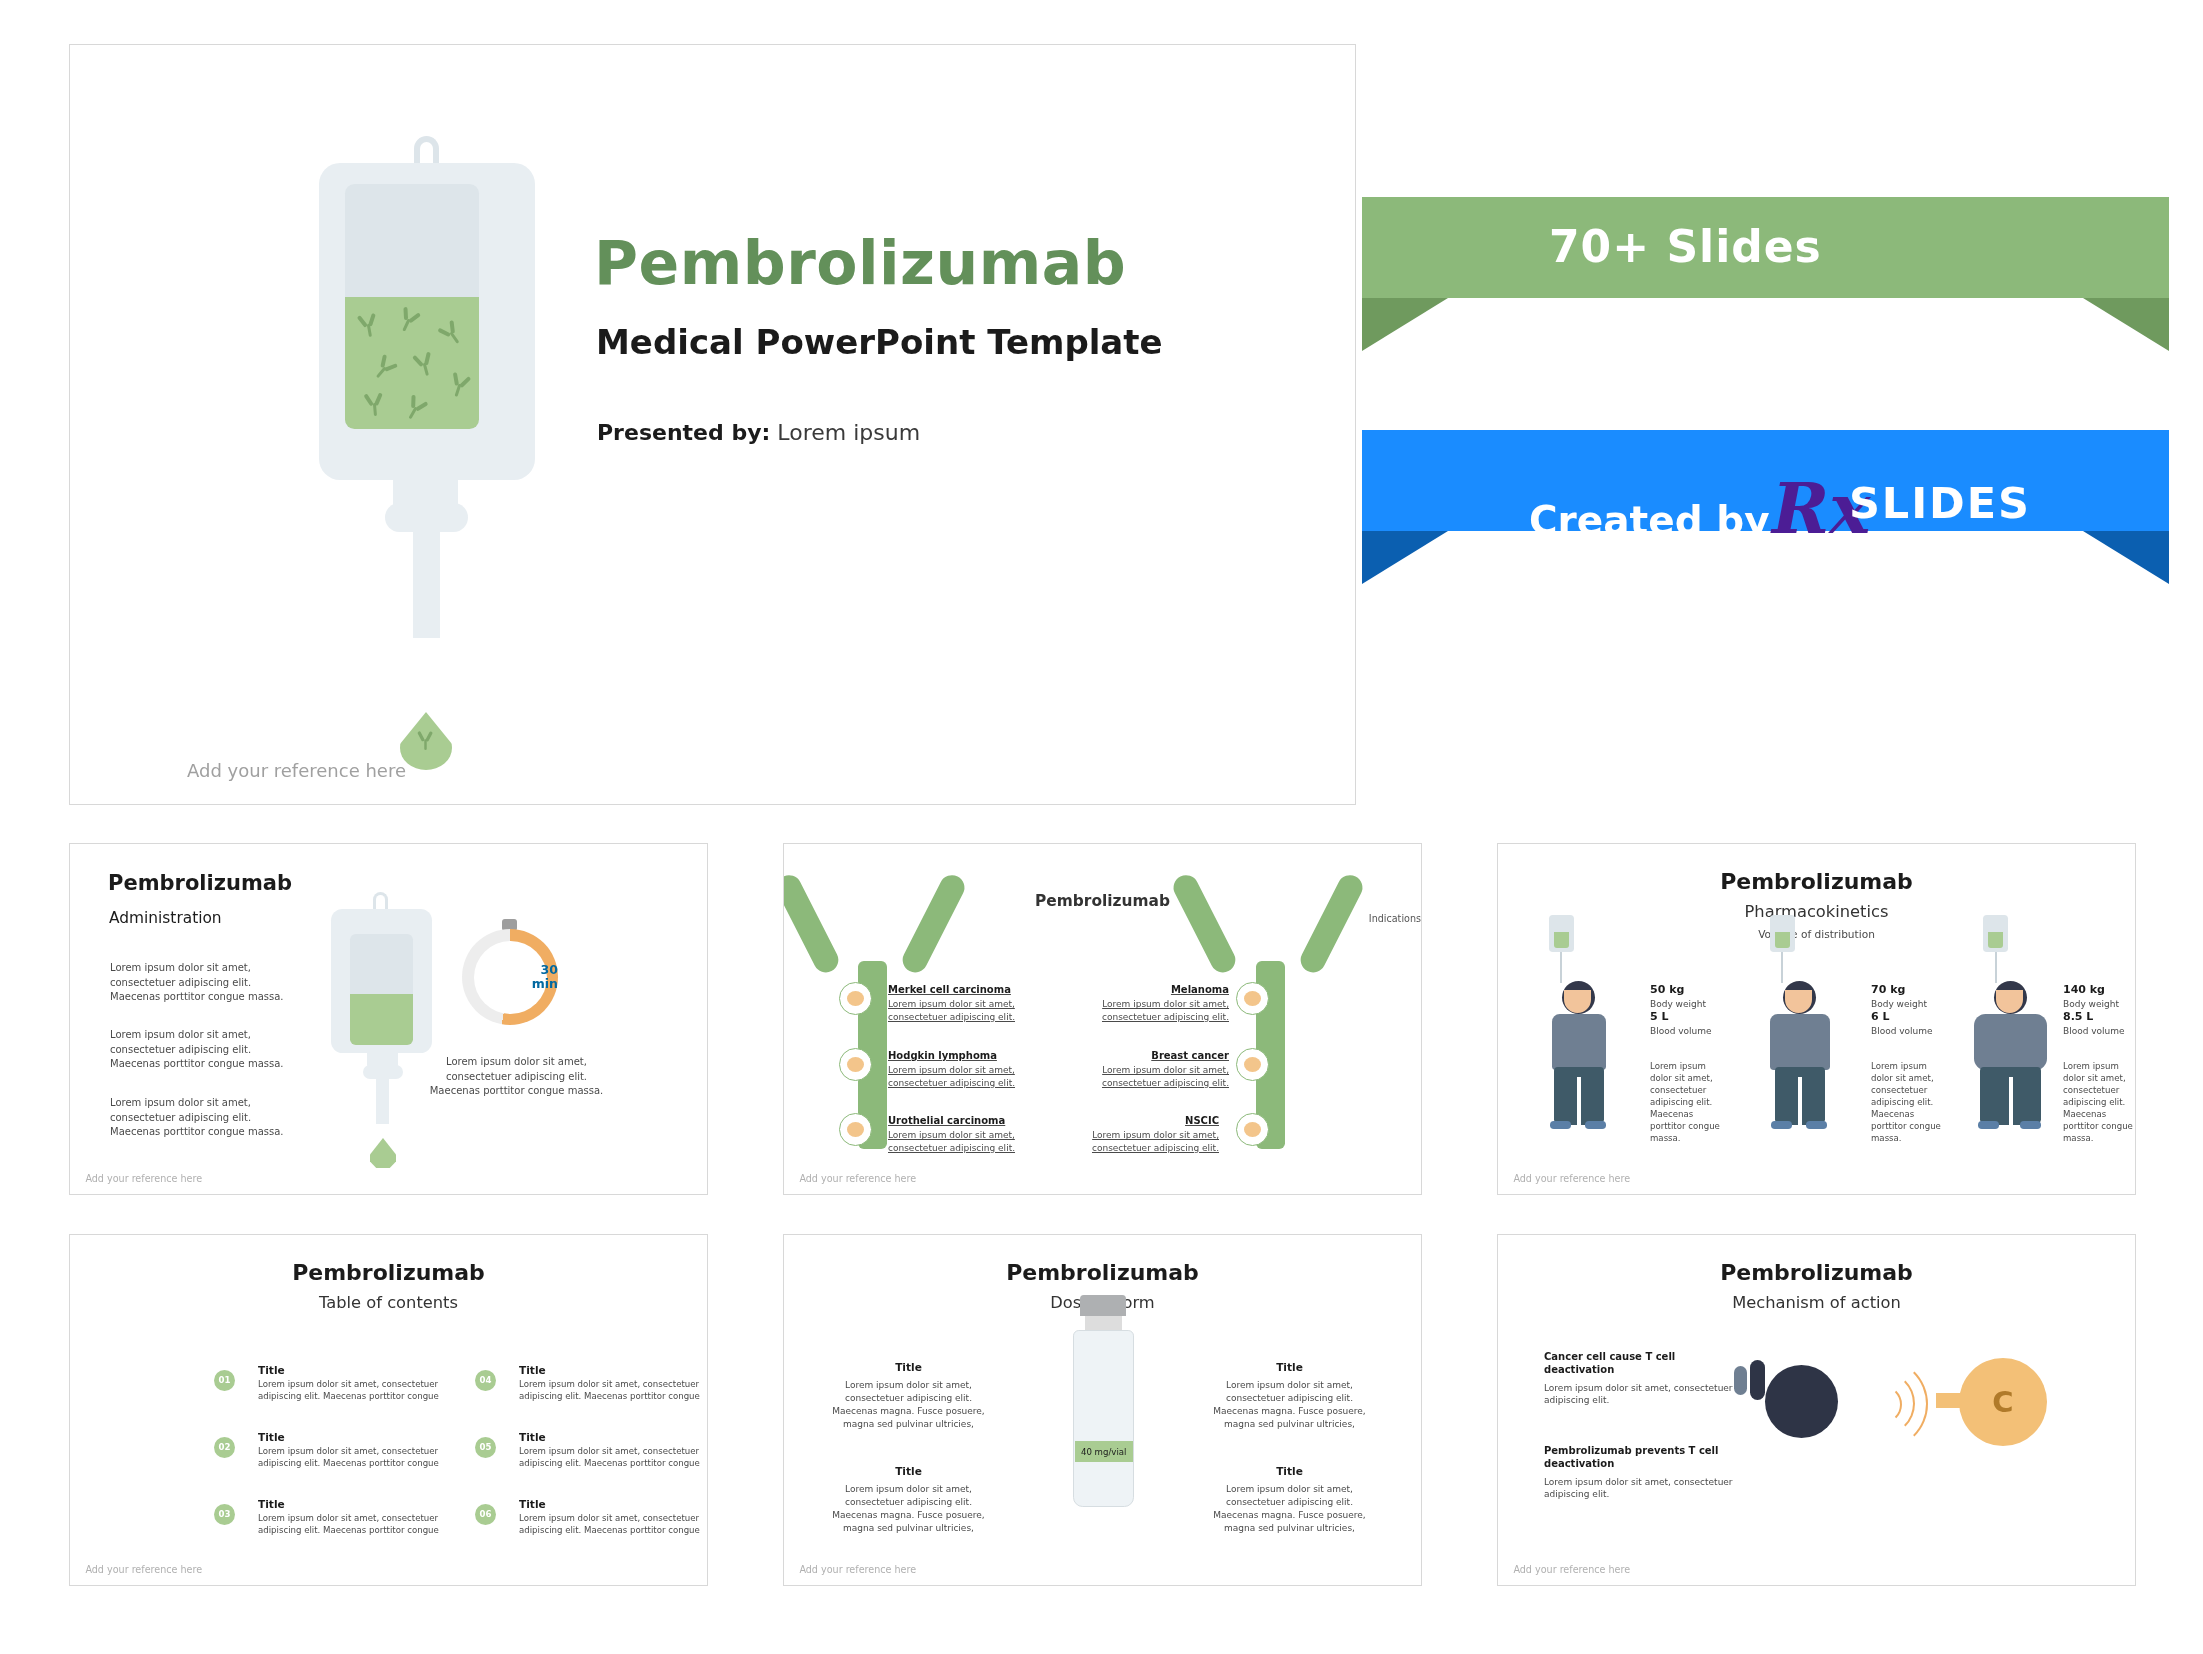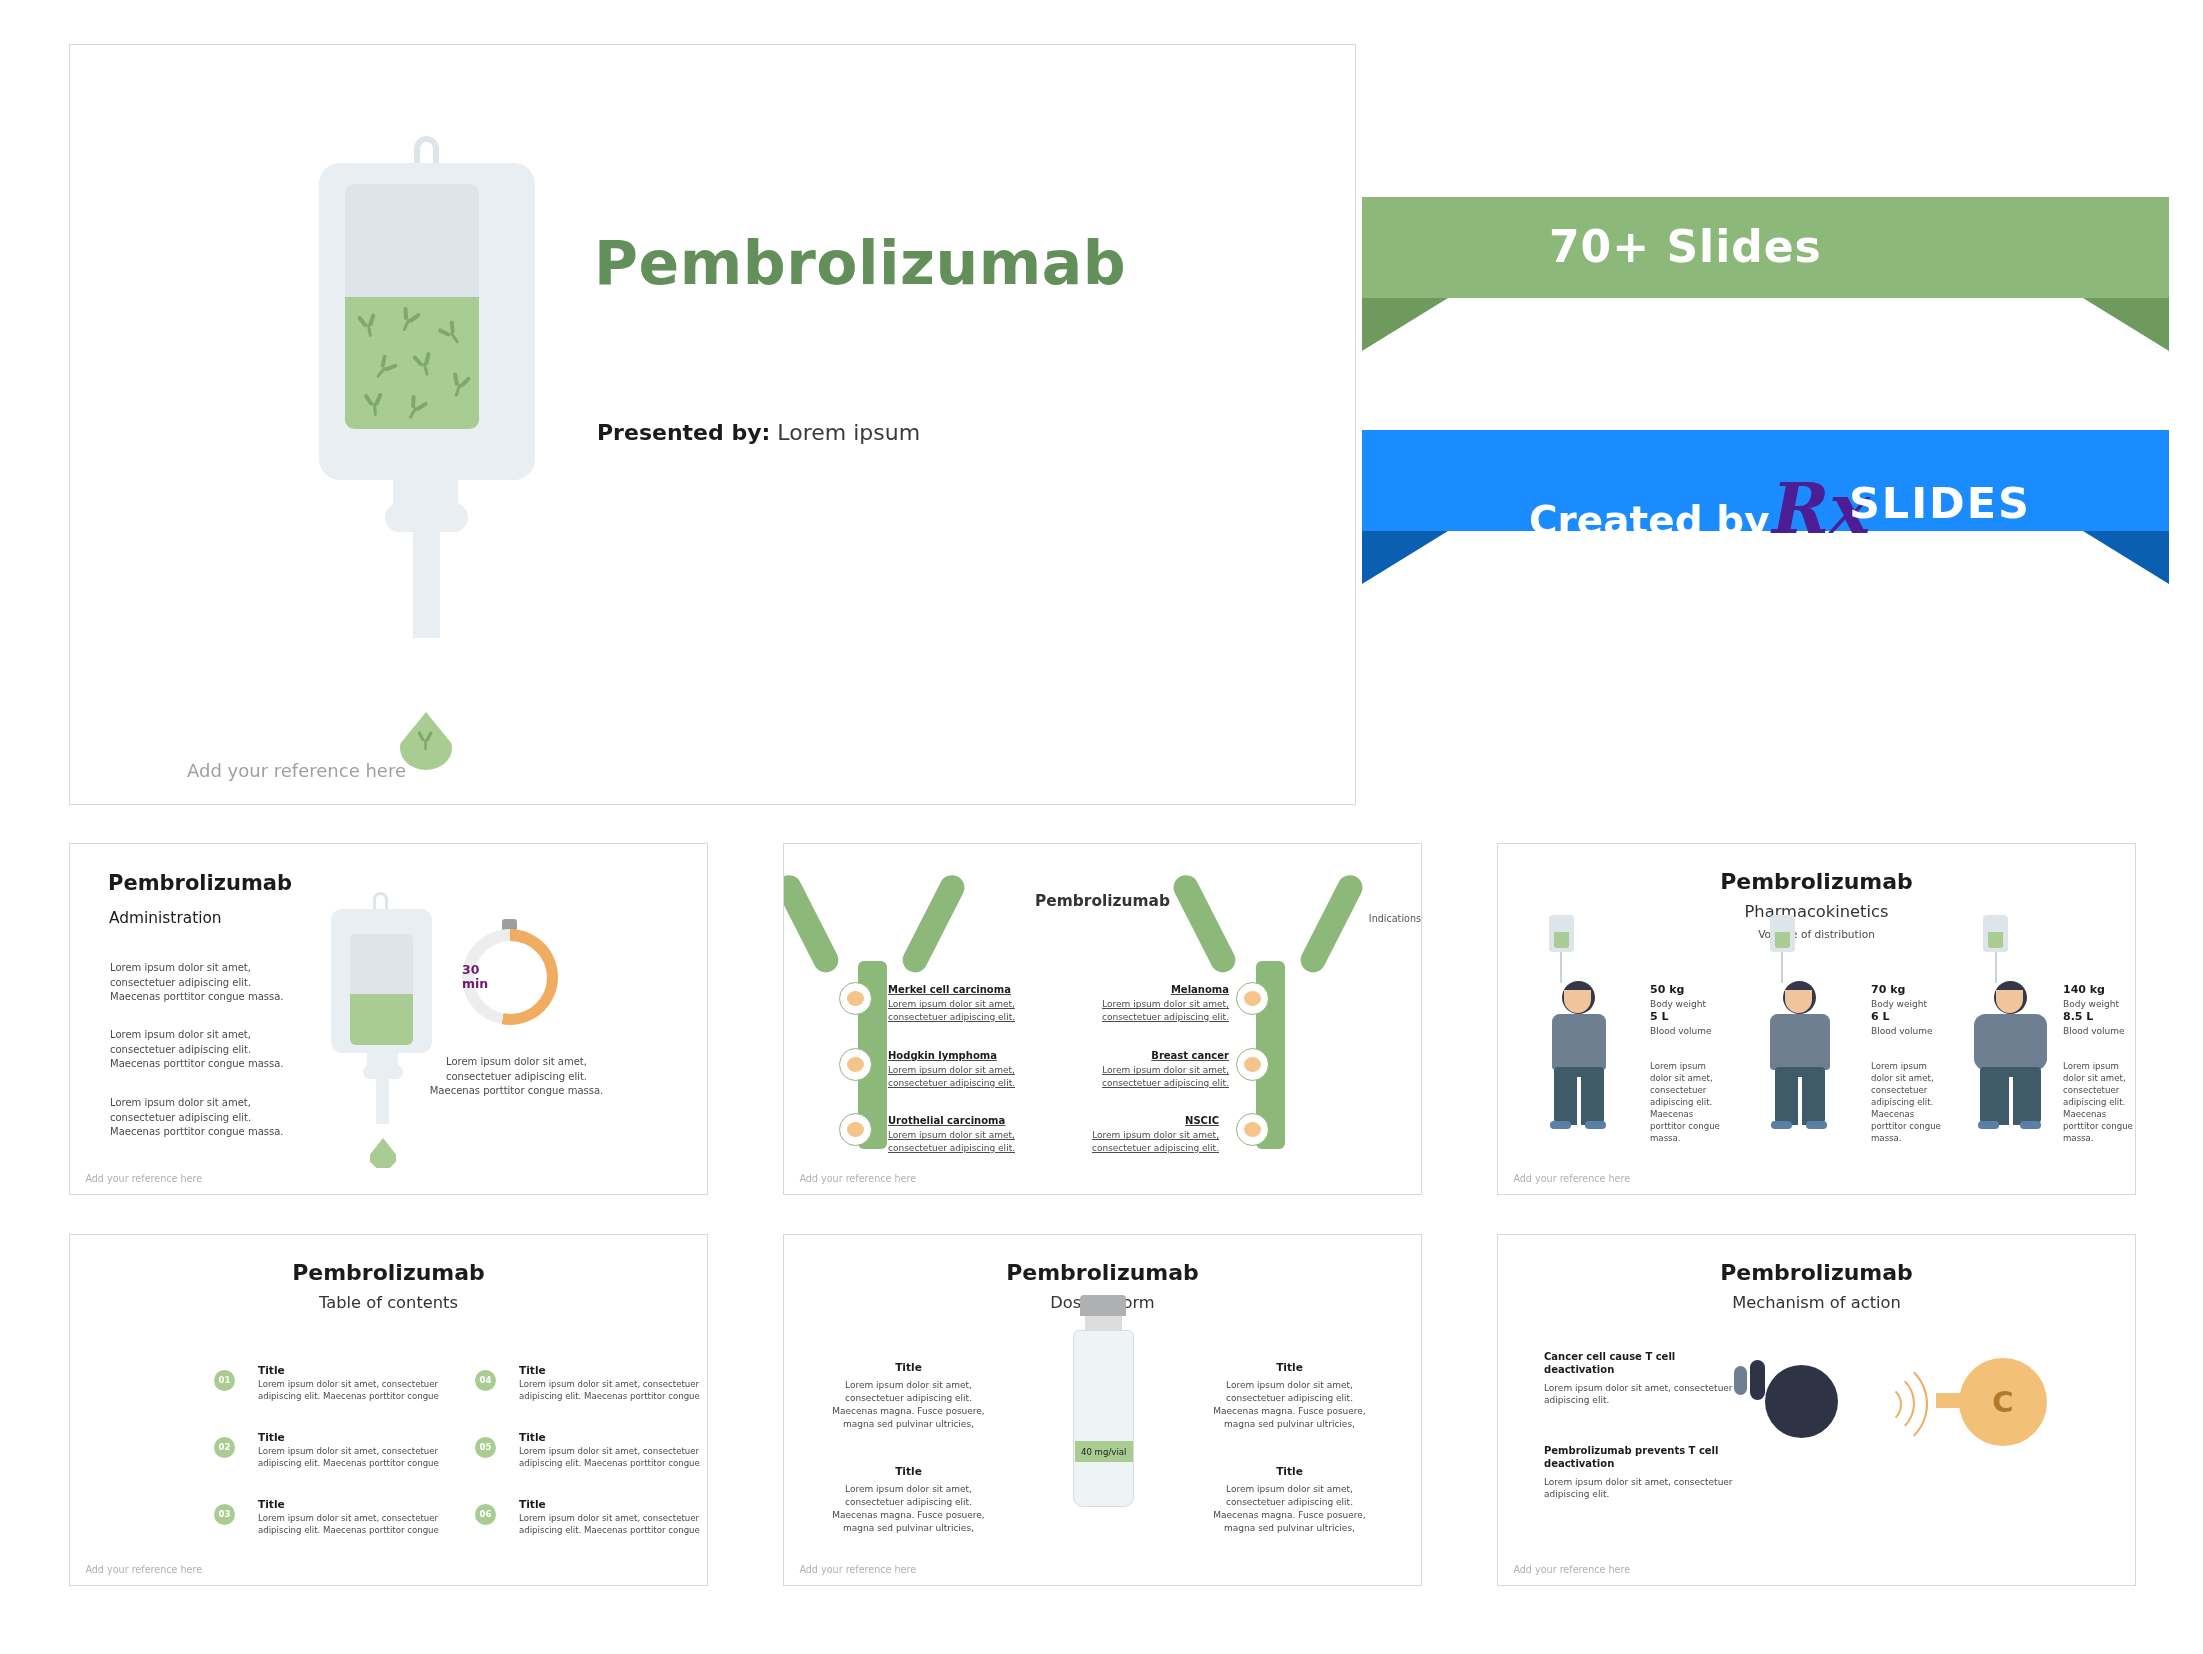--- a/index.html
+++ b/index.html
@@ -207,21 +207,21 @@
   .timer .ring {
     position: absolute; inset: 0; border-radius: 50%;
     background: conic-gradient(#f0ad62 0deg 190deg, #ededed 190deg 360deg);
   }
   .timer .hole {
     position: absolute; left: 11.5px; top: 11.5px; right: 11.5px; bottom: 11.5px;
     background: #fff; border-radius: 50%;
   }
   .timer .lbl {
     position: absolute; inset: 0; display:flex; flex-direction: column;
-    align-items:flex-start; justify-content:center; font-size: 12.5px; font-weight:bold; color:#701a75;
+    align-items:flex-end; justify-content:center; font-size: 12.5px; font-weight:bold; color:#0369a1;
     line-height: 1.15;
   }
   .timer .knob { position:absolute; left: 40px; top: -9.6px; width: 15.4px; height: 11.5px; background:#9e9e9e; border-radius: 2.9px;}
   .adm-right { position: absolute; left: 355px; top: 211px; width: 183px; font-size: 10px; color:#4a4a4a; text-align:center; line-height:1.45;}
 
   
   .ind-title { position:absolute; left: 0; right: 0; top: 48px; text-align:center; font-size: 15.4px; font-weight:bold;}
   .ind-sub   { position:absolute; left: 0; right: 0; top: 69px; text-align:right; font-size: 9.6px; color:#555;}
   .yshape { position: absolute; top: 21px; width: 144px; height: 288px; }
   .yshape.left { left: 17.3px; }
@@ -330,20 +330,21 @@
       <div class="iv-valve"></div>
       <div class="iv-tube"></div>
       <div class="iv-drop">
         <div class="ab drop-ab">
             <i></i>
           </div>
       </div>
     </div>
 
     <div class="hero-title">Pembrolizumab</div>
+    <div class="hero-sub">Medical PowerPoint Template</div>
     <div class="hero-presented">
       <b>Presented by:</b>
       <span>Lorem ipsum</span>
     </div>
     <div class="hero-ref">Add your reference here</div>
   </div>
 
   <div class="ribbon-green">
     <div class="notch-l"></div>
     <div class="tail-r"></div>

